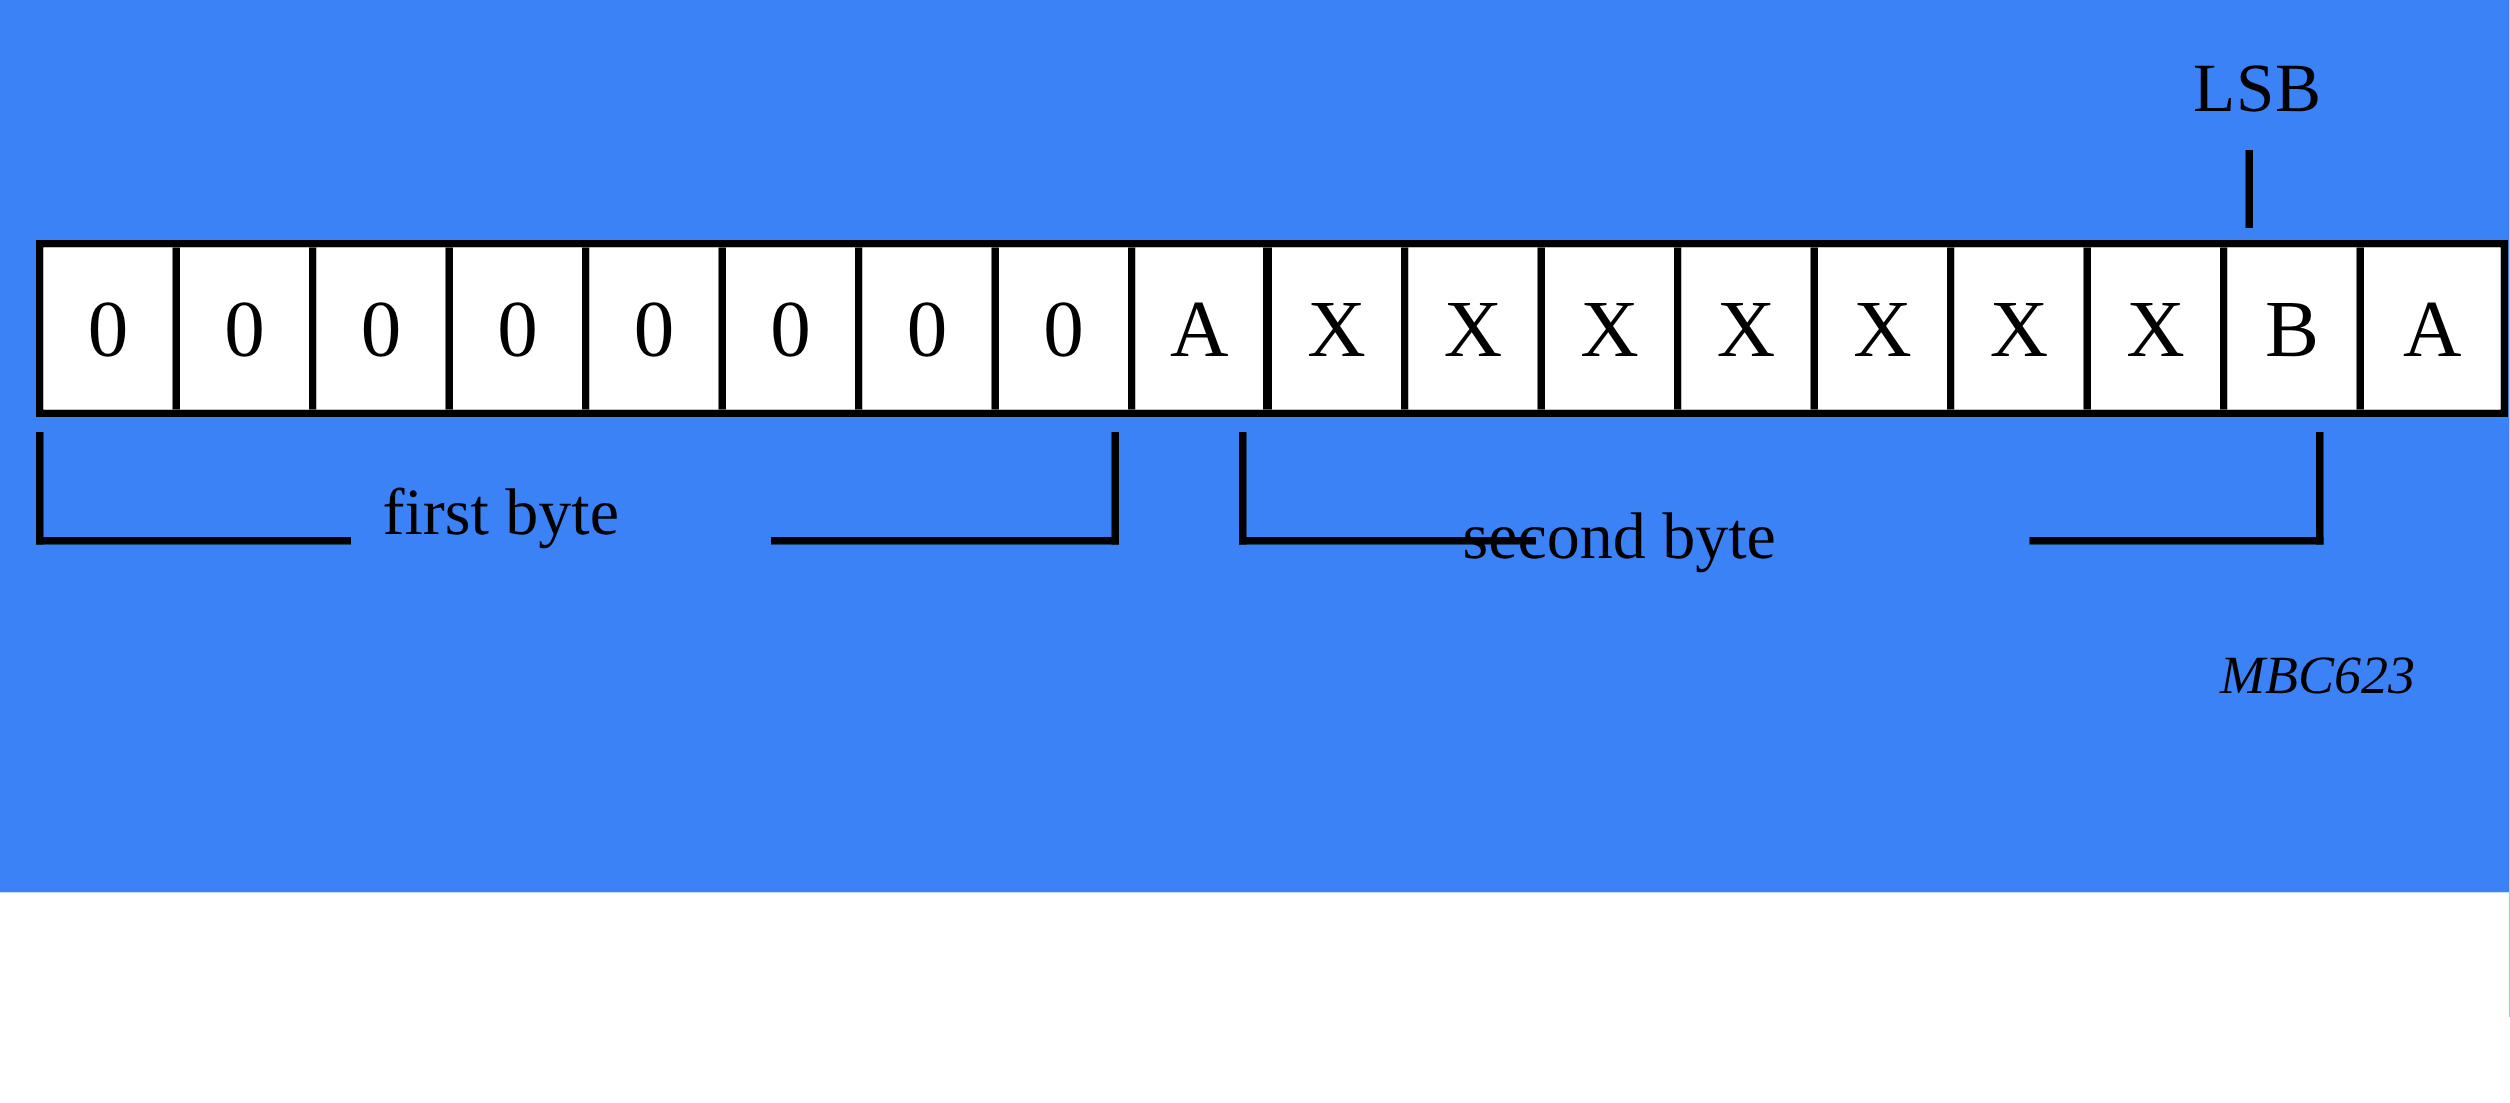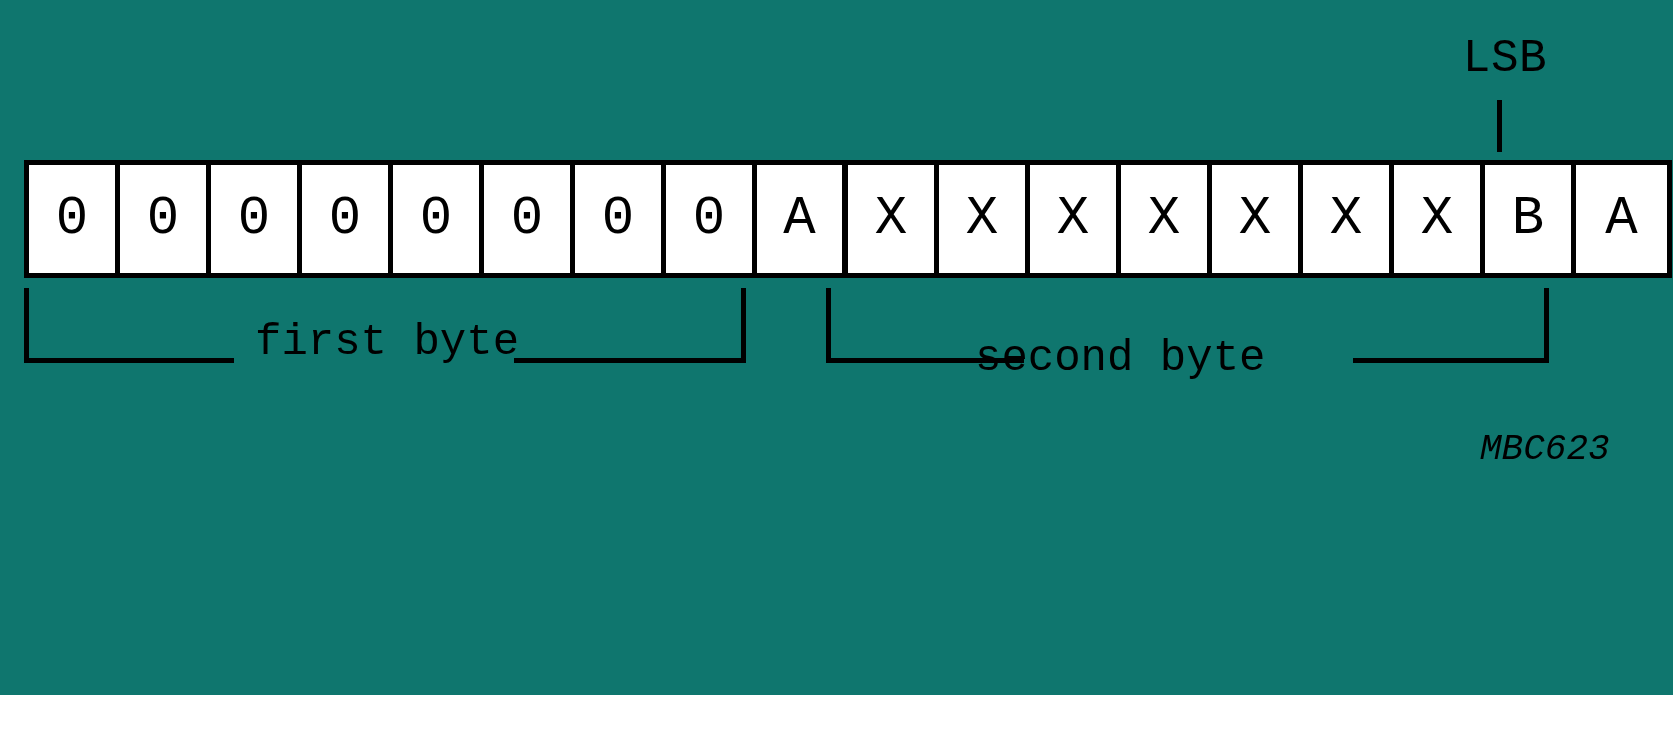--- a/index.html
+++ b/index.html
@@ -3,23 +3,23 @@
 <meta charset="utf-8">
 <style>
   html, body {
     margin: 0;
     padding: 0;
     background: #ffffff;
   }
   #page {
     position: relative;
     width: 1673px;
-    height: 695px;
-    background: #0f766e;
-    font-family: Liberation Mono, monospace;
+    height: 595px;
+    background: #3b82f6;
+    font-family: Liberation Serif, serif;
     color: #000000;
     overflow: hidden;
   }
 
   
   #lsb-label {
     position: absolute;
     left: 1440px;
     top: 32px;
     width: 130px;

